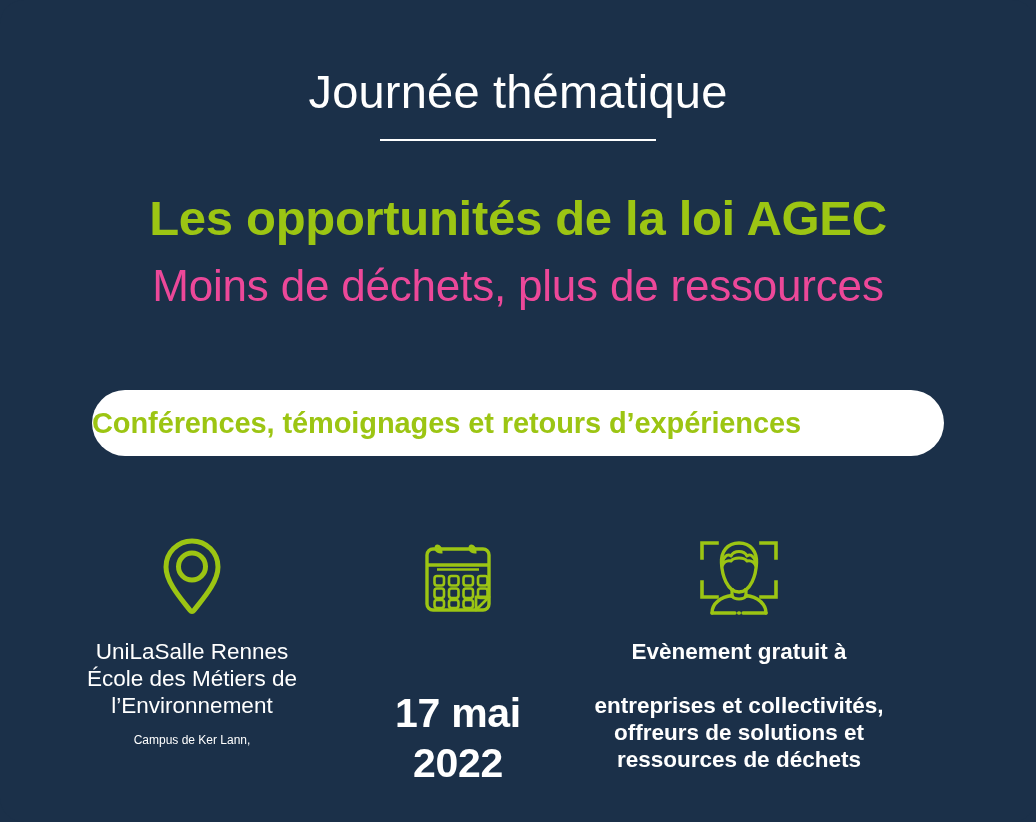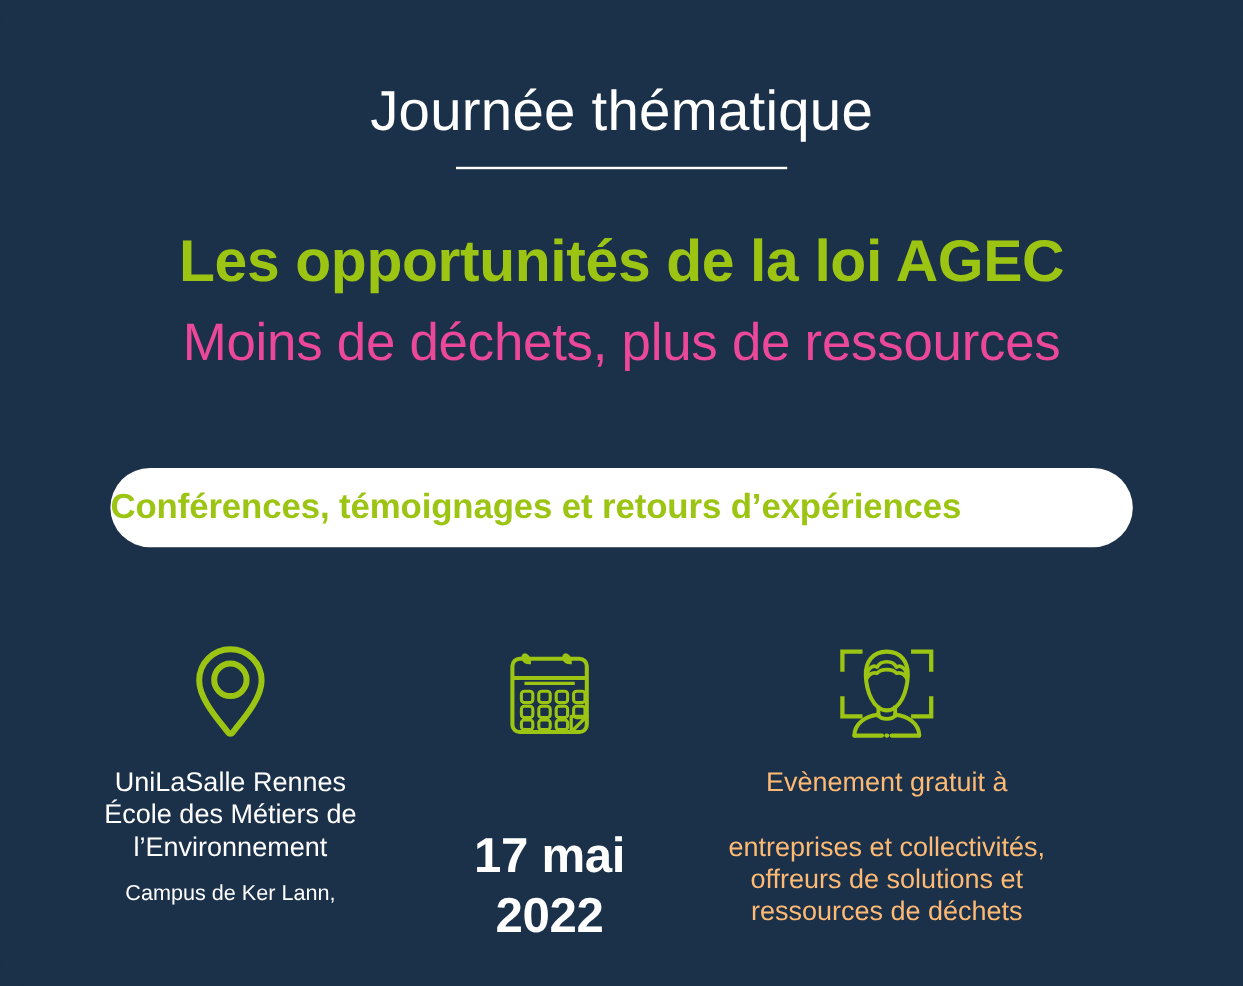--- a/index.html
+++ b/index.html
@@ -126,37 +126,37 @@
   }
 
   .venue-title {
     font-size: 22.5px;
     line-height: 1.2;
     color: #ffffff;
     font-weight: 400;
   }
   .venue-address {
     margin-top: 14px;
-    font-size: 18px;
+    font-size: 12px;
     line-height: 1.24;
     color: #ffffff;
     font-weight: 400;
   }
   .date-text {
     font-size: 41px;
     line-height: 1.22;
     color: #ffffff;
     font-weight: 700;
     letter-spacing: -0.3px;
   }
   .audience-text {
     font-size: 22.5px;
     line-height: 1.2;
-    color: #fdba74;
-    font-weight: 400;
+    color: #ffffff;
+    font-weight: 700;
   }
 </style>
 </head>
 <body>
 
 <div class="poster">
 
   <div class="kicker-wrap">
     <span class="kicker">Journée thématique</span>
     <div class="kicker-rule"></div>

